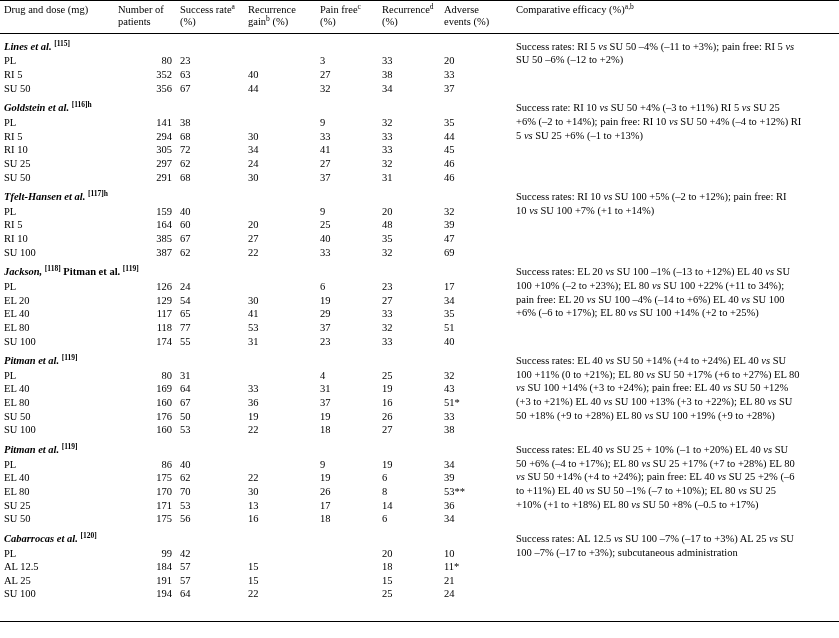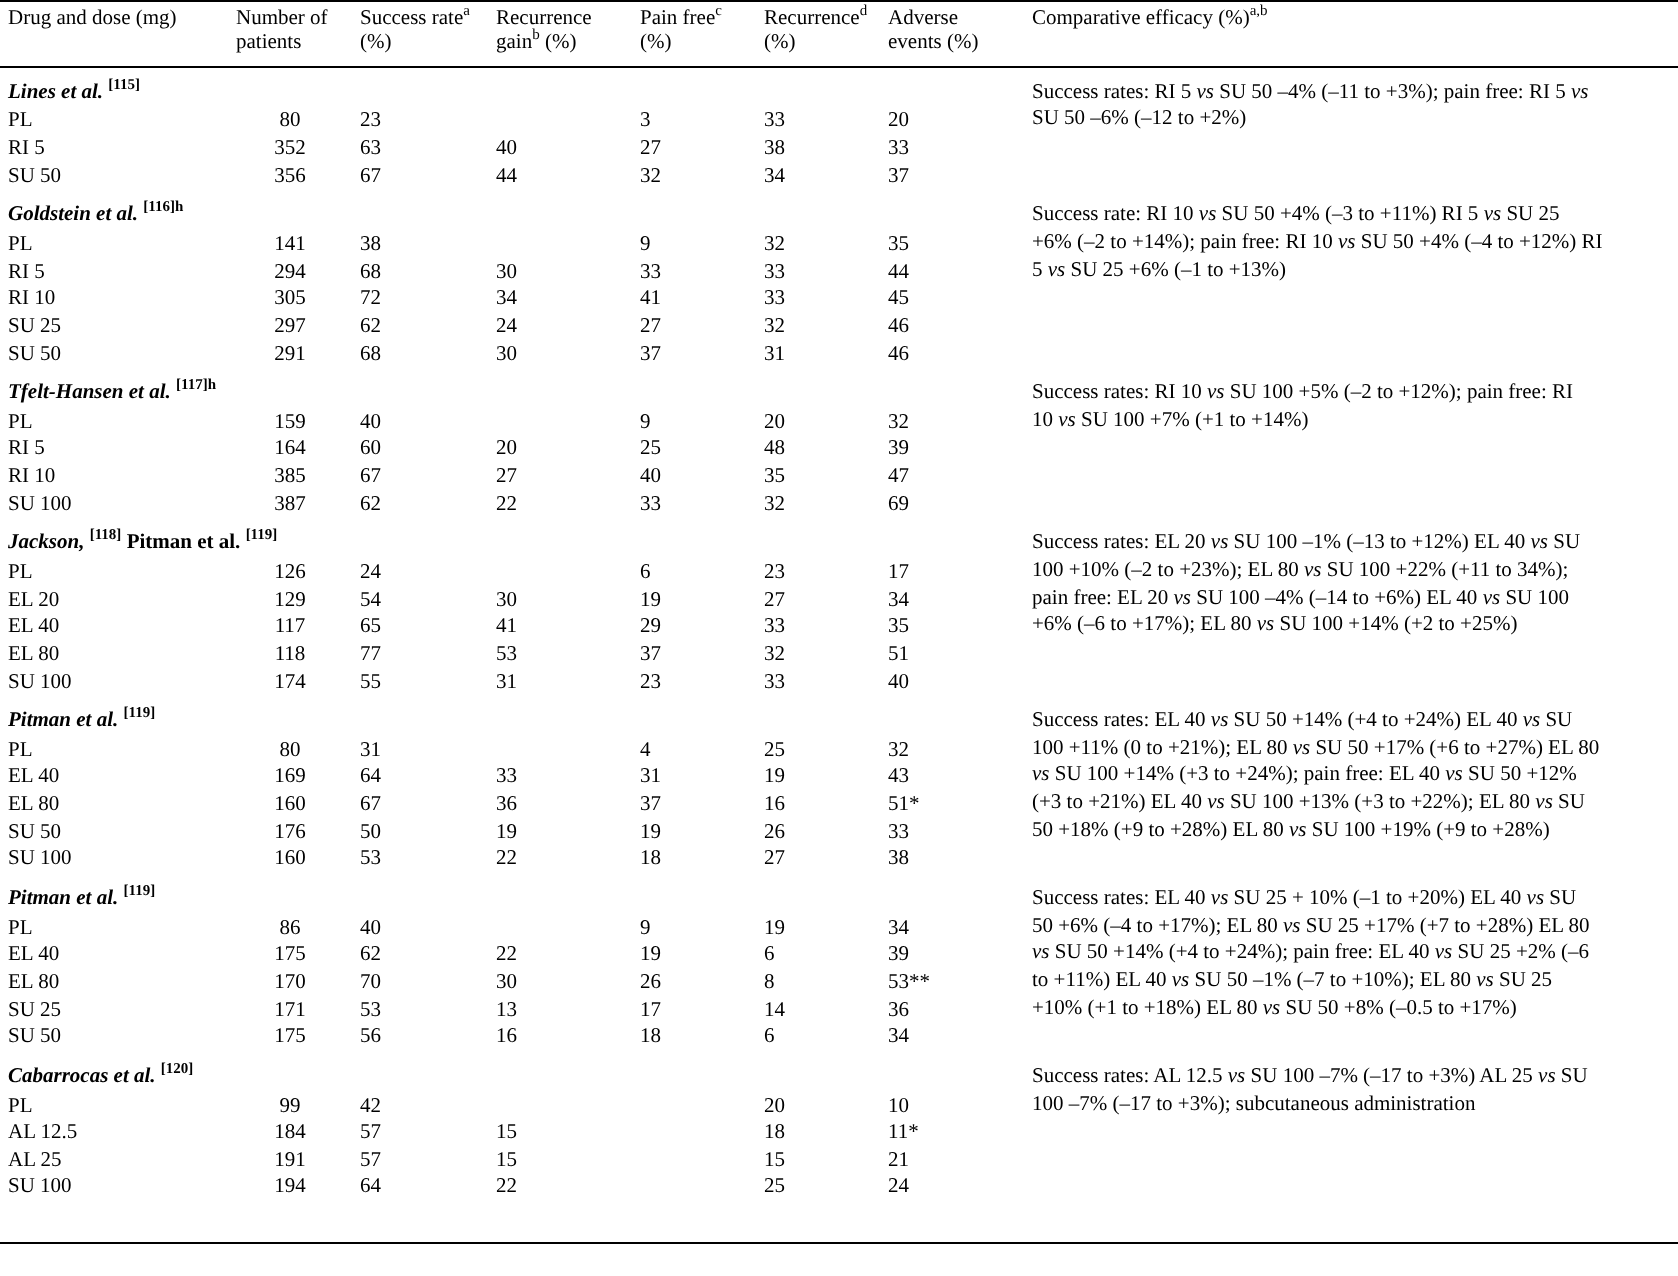--- a/index.html
+++ b/index.html
@@ -62,21 +62,21 @@
     padding-top: 6px;
     padding-bottom: 1px;
   }
   tr.grouphdr td.gname {
     font-weight: bold;
   }
   tr.datarow td {
     padding-top: 0px;
     padding-bottom: 0px;
   }
-  td.num { text-align: center; padding-left: 14px; }
+  td.num { text-align: right; padding-left: 14px; }
   td.num2 { text-align: left; padding-left: 16px; }
   td.num3 { text-align: left; padding-left: 24px; }
   td.num4 { text-align: left; padding-left: 18px; }
   td.num5 { text-align: left; padding-left: 16px; }
   td.num6 { text-align: left; padding-left: 16px; }
   td.eff {
     padding-left: 6px;
     padding-right: 2px;
     line-height: 1.28;
   }

